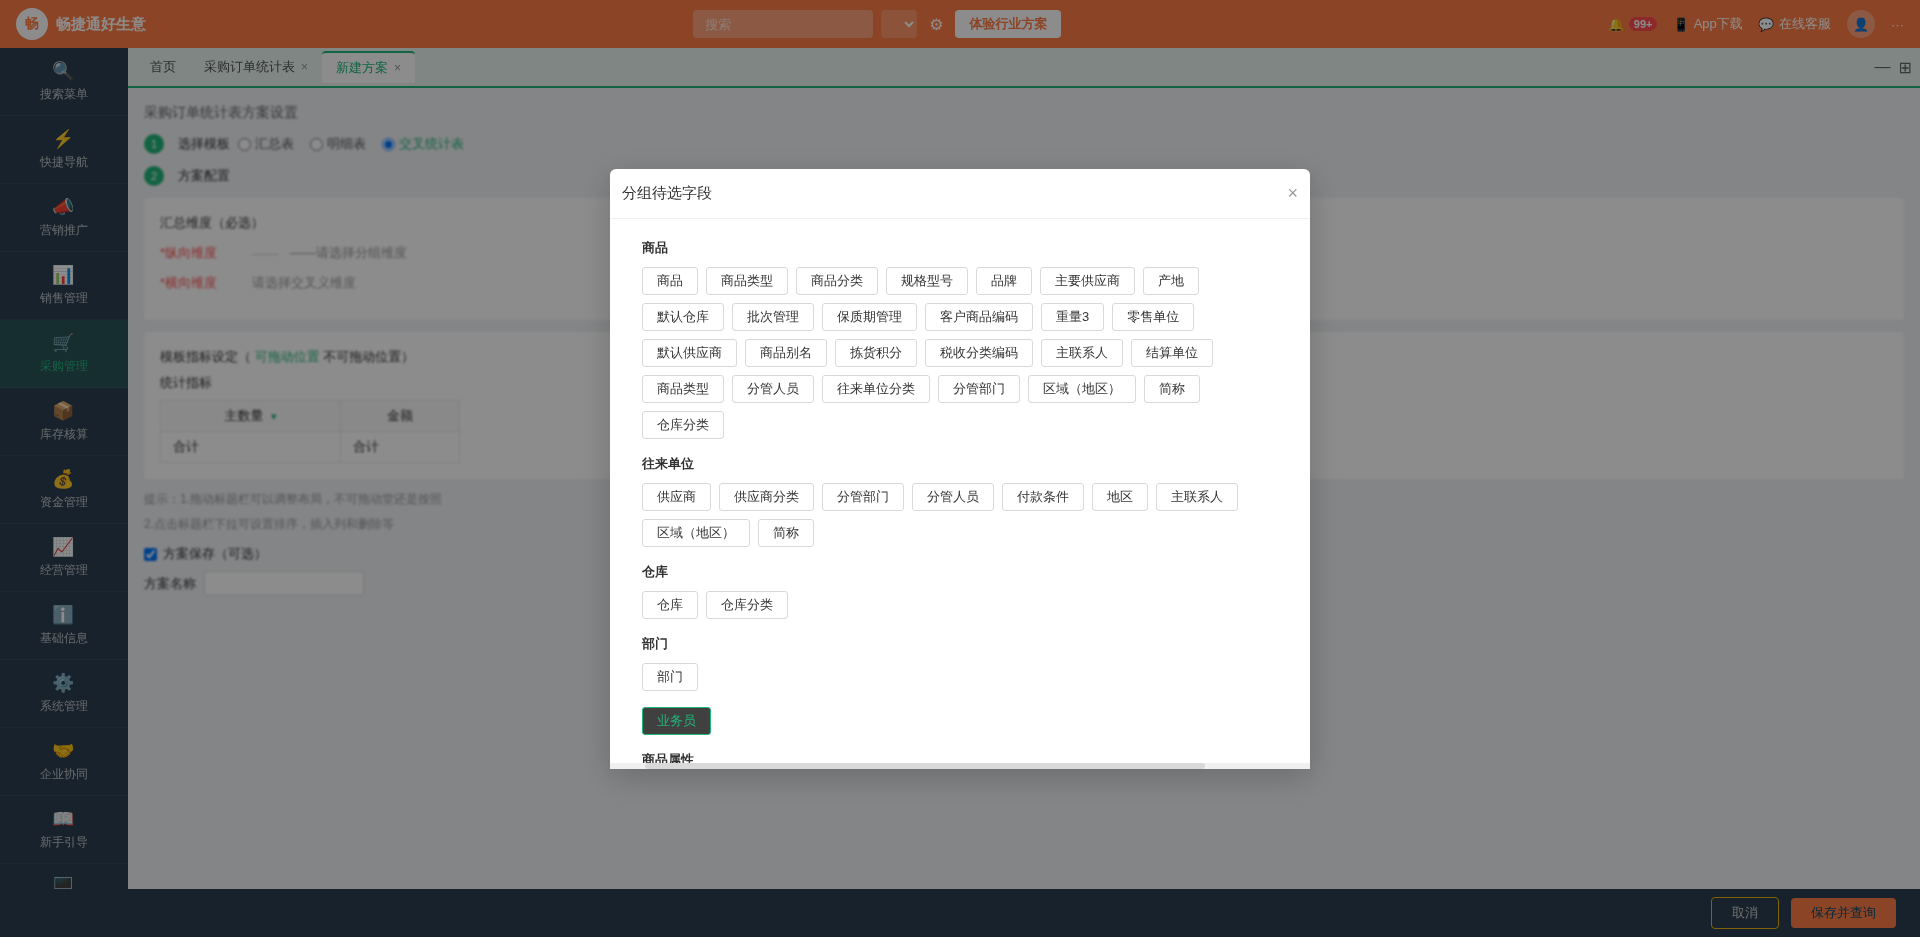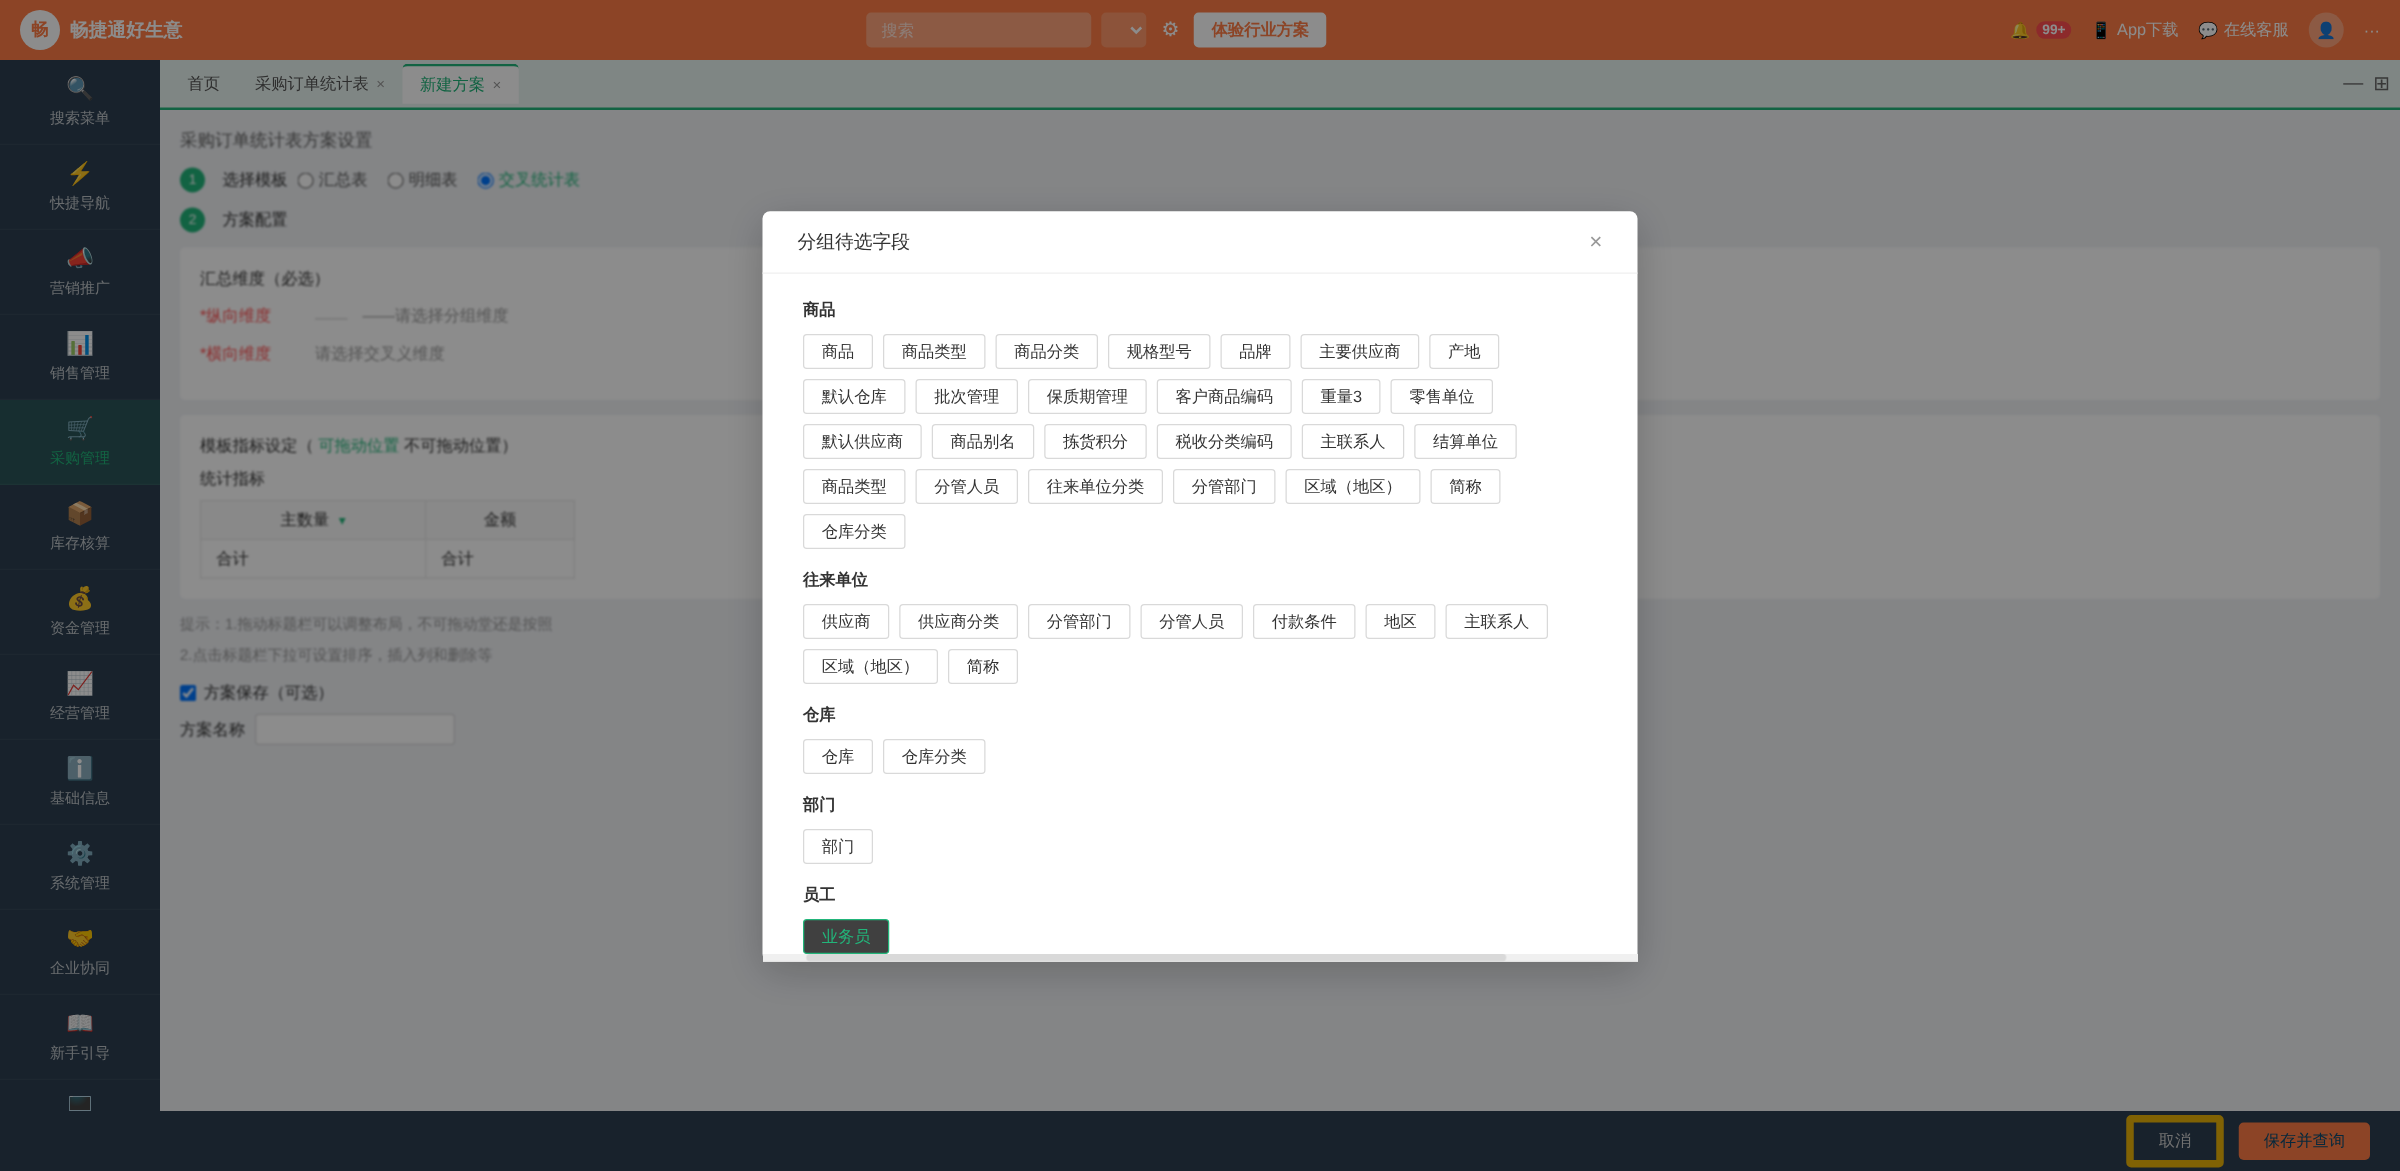--- a/index.html
+++ b/index.html
@@ -210,21 +210,21 @@
       background: #2c3e50;
       display: flex;
       align-items: center;
       justify-content: flex-end;
       padding: 0 24px;
       gap: 12px;
       z-index: 200;
     }
     .cancel-btn {
       background: none;
-      border: 6px solid #eab308;
+      border: 1px solid #eab308;
       color: #ccc;
       padding: 6px 20px;
       border-radius: 4px;
       cursor: pointer;
       font-size: 13px;
     }
     .save-btn {
       background: #ff7d45;
       border: none;
       color: #0c4a6e;
@@ -252,21 +252,21 @@
       max-height: 600px;
       display: flex;
       flex-direction: column;
       box-shadow: 0 8px 32px rgba(0,0,0,0.2);
     }
 
     .modal-header {
       display: flex;
       align-items: center;
       justify-content: space-between;
-      padding: 14px 28px;
+      padding: 14px 12px;
       border-bottom: 1px solid #f0f0f0;
       flex-shrink: 0;
     }
     .modal-title {
       font-size: 15px;
       font-weight: 500;
       color: #333;
     }
     .modal-close {
       cursor: pointer;
@@ -565,21 +565,20 @@
       <div class="field-tags">
         <button class="field-tag">仓库</button>
         <button class="field-tag">仓库分类</button>
       </div>
 
       <div class="field-section-title">部门</div>
       <div class="field-tags">
         <button class="field-tag">部门</button>
       </div>
 
-      <div class="field-section-title">员工</div>
       <div class="field-tags">
         <button class="field-tag selected">业务员</button>
       </div>
 
       <div class="field-section-title">商品属性</div>
 
     </div>
 
     <div style="height:6px;background:#f0f0f0;position:relative;">
       <div style="position:absolute;left:0;right:0;height:6px;background:#d9d9d9;border-radius:3px;width:80%;left:5%;"></div>

